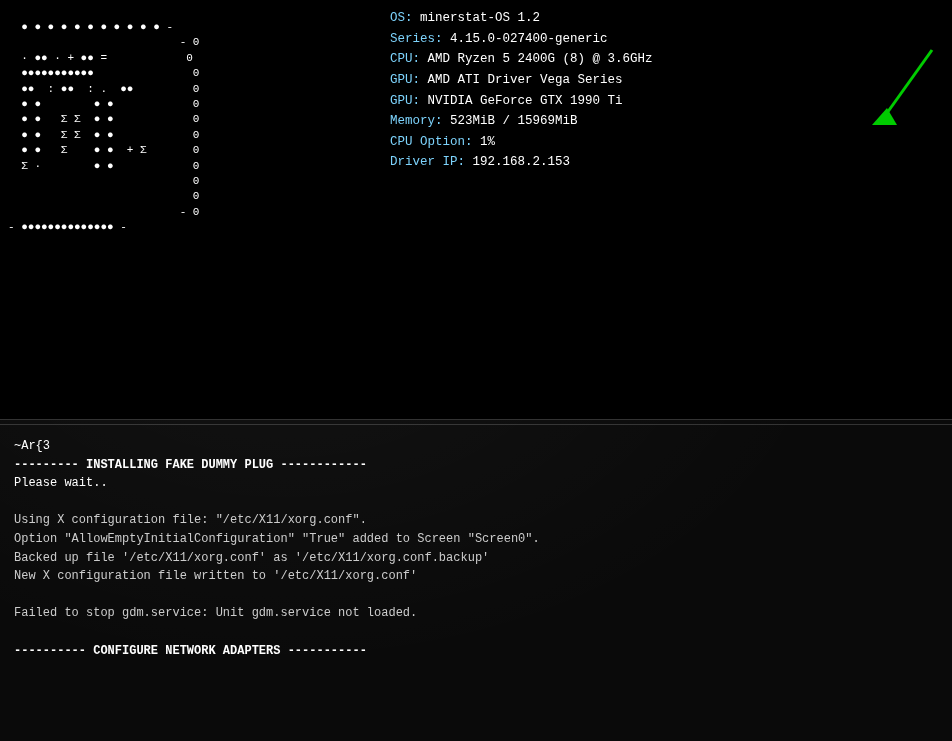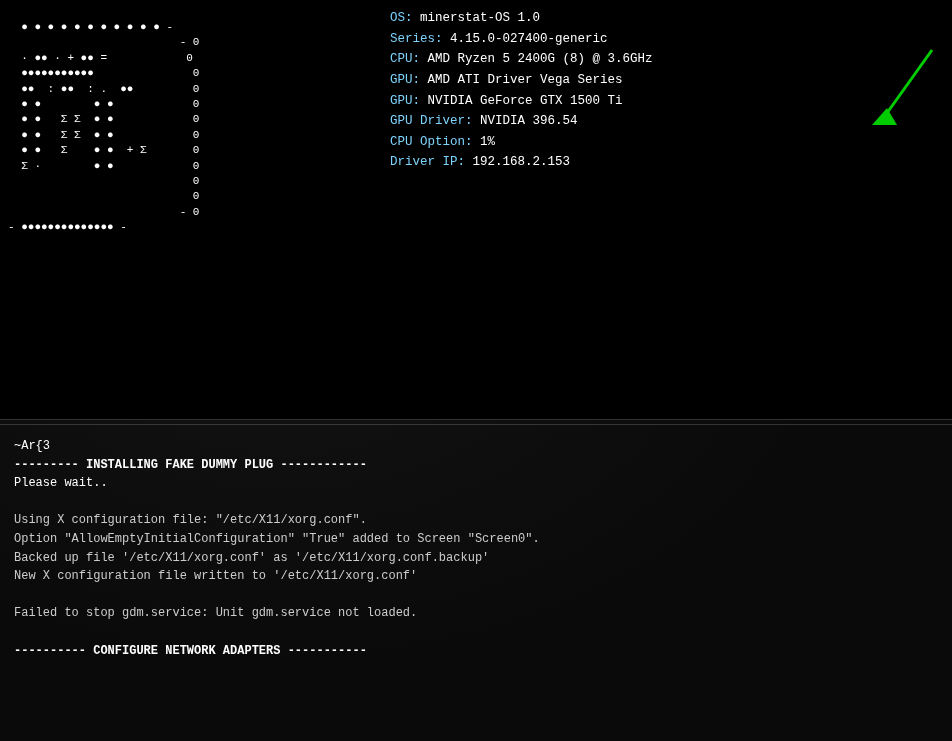--- a/index.html
+++ b/index.html
@@ -147,36 +147,36 @@
     </div>
 
     <div class="right-panel">
 
       <svg class="arrow-overlay" style="position:absolute; top:30px; right:10px; width:90px; height:110px;" viewBox="0 0 90 110">
         <line x1="80" y1="20" x2="30" y2="90" stroke="#00cc00" stroke-width="3"></line>
         <polygon points="20,95 35,78 45,95" fill="#00cc00"></polygon>
       </svg>
 
       <div class="info-line">
-        <span class="info-label">OS: </span><span class="info-value">minerstat-OS 1.0</span>
+        <span class="info-label">OS: </span><span class="info-value">minerstat-OS 1.2</span>
       </div>
       <div class="info-line">
         <span class="info-label">Series: </span><span class="info-value">4.15.0-027400-generic</span>
       </div>
       <div class="info-line">
         <span class="info-label">CPU: </span><span class="info-value">AMD Ryzen 5 2400G (8) @ 3.6GHz</span>
       </div>
       <div class="info-line">
         <span class="info-label">GPU: </span><span class="info-value">AMD ATI Driver Vega Series</span>
       </div>
       <div class="info-line">
-        <span class="info-label">GPU: </span><span class="info-value">NVIDIA GeForce GTX 1500 Ti</span>
-      </div>
-      <div class="info-line">
-        <span class="info-label">GPU Driver: </span><span class="info-value">NVIDIA 396.54</span>
+        <span class="info-label">GPU: </span><span class="info-value">NVIDIA GeForce GTX 1990 Ti</span>
+      </div>
+      <div class="info-line">
+        <span class="info-label">Memory: </span><span class="info-value">523MiB / 15969MiB</span>
       </div>
       <div class="info-line">
         <span class="info-label">CPU Option: </span><span class="info-value">1%</span>
       </div>
       <div class="info-line">
         <span class="info-label">Driver IP: </span><span class="info-value">192.168.2.153</span>
       </div>
     </div>
   </div>
 

